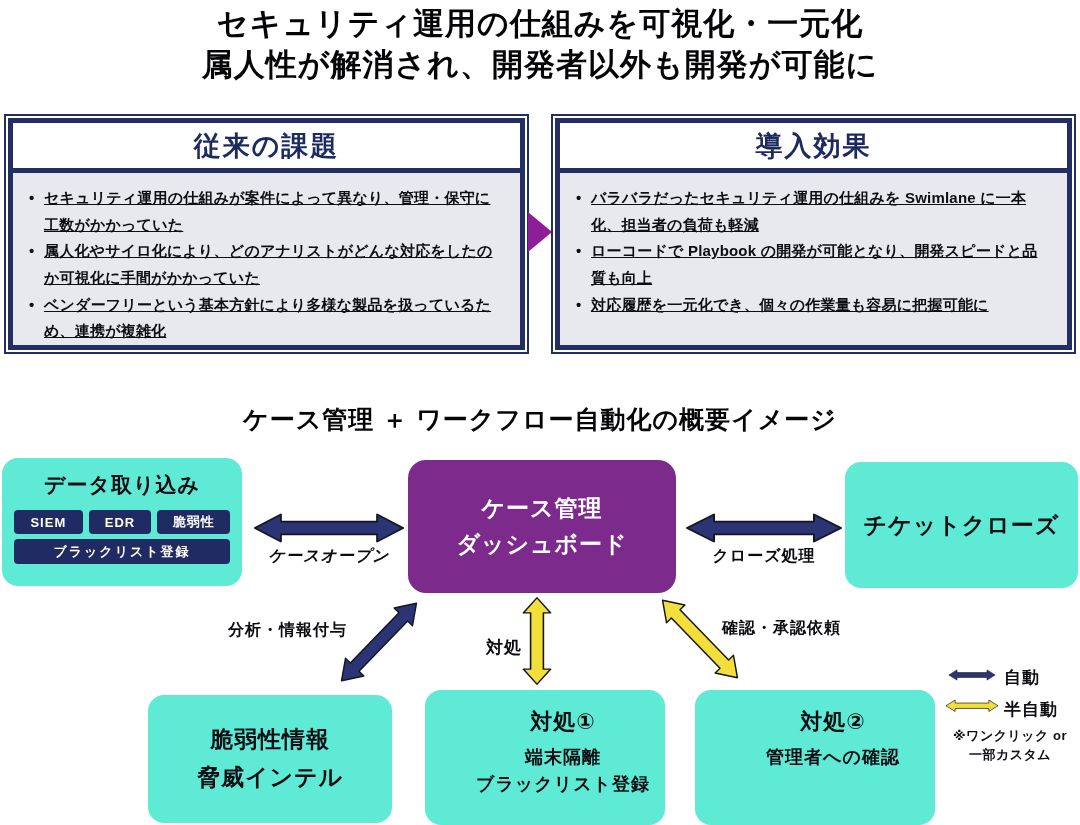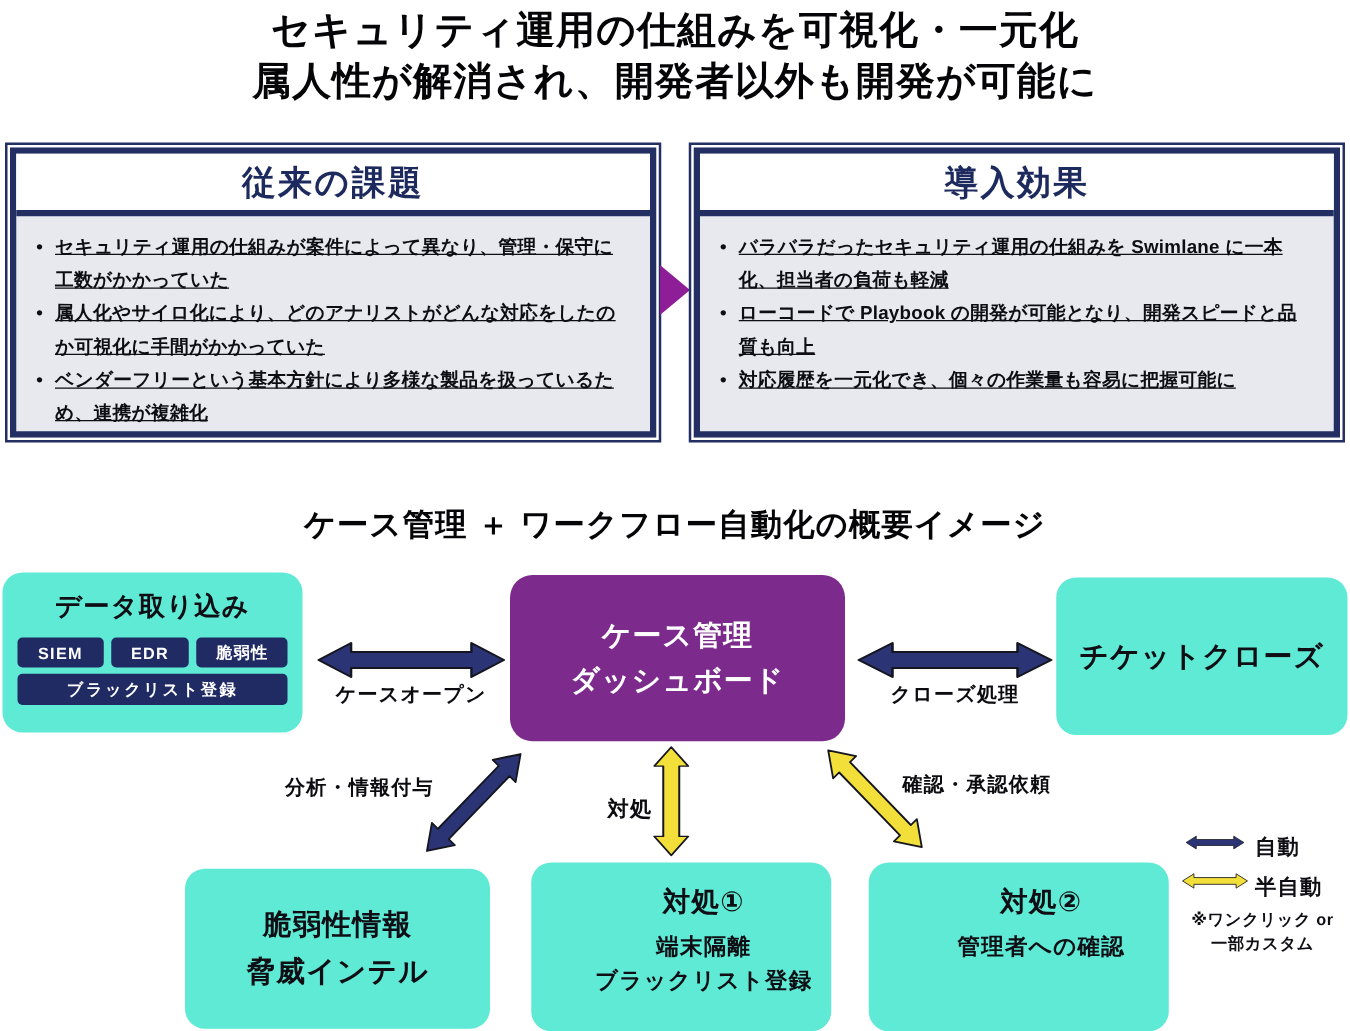--- a/index.html
+++ b/index.html
@@ -61,21 +61,21 @@
   
   .arrow { position:absolute; }
   .arrow svg { display:block; width:100%; height:100%; }
   .arr-caseopen { left:252px; top:512px; width:154px; height:32px; }
   .arr-close { left:684px; top:512px; width:160px; height:32px; }
   .arr-analysis { left:323px; top:627px; width:112px; height:30px; transform:rotate(-46deg); }
   .arr-response { left:492px; top:625px; width:90px; height:32px; transform:rotate(90deg); }
   .arr-approval { left:644px; top:624px; width:112px; height:30px; transform:rotate(46deg); }
 
   .flow-label { position:absolute; font-size:17px; letter-spacing:1px; color:#0b0b10; white-space:nowrap; }
-  .lbl-caseopen { left:252px; top:546px; width:154px; text-align:center; font-size:16px; }
+  .lbl-caseopen { left:252px; top:546px; width:154px; text-align:center; font-size:16px;font-style:italic; }
   .lbl-close    { left:684px; top:546px; width:160px; text-align:center; font-size:16px; }
   .lbl-analysis { left:228px; top:620px; font-size:16px; }
   .lbl-response { left:486px; top:636px; }
   .lbl-approval { left:722px; top:618px; font-size:16px; }
 
   
   .leg-arrow { position:absolute; }
   .leg-auto-arrow { left:948px; top:667px; width:48px; height:21px; }
   .leg-semi-arrow { left:945px; top:698px; width:54px; height:23px; }
   .leg-label { position:absolute; font-size:17px; letter-spacing:1px; }

